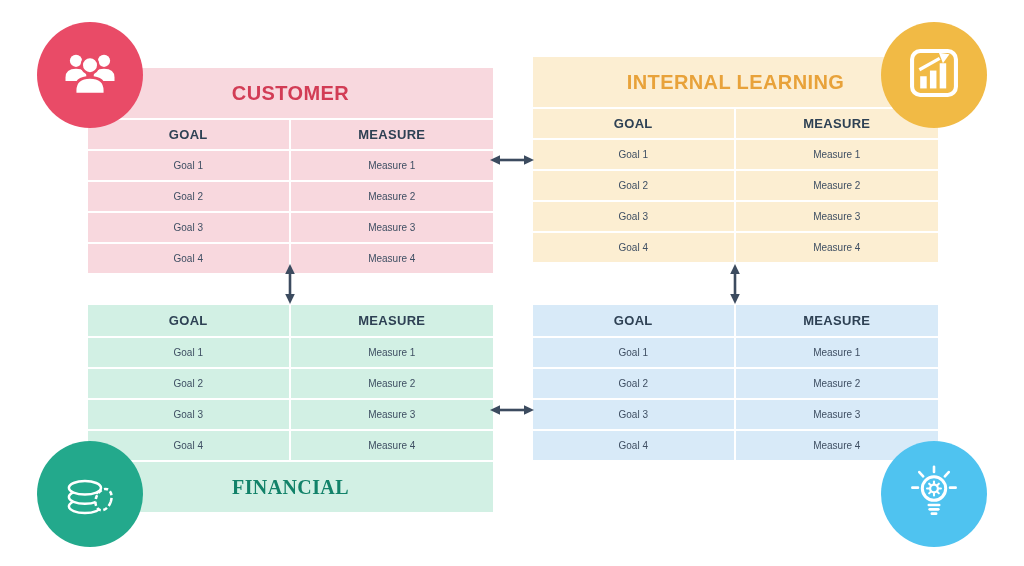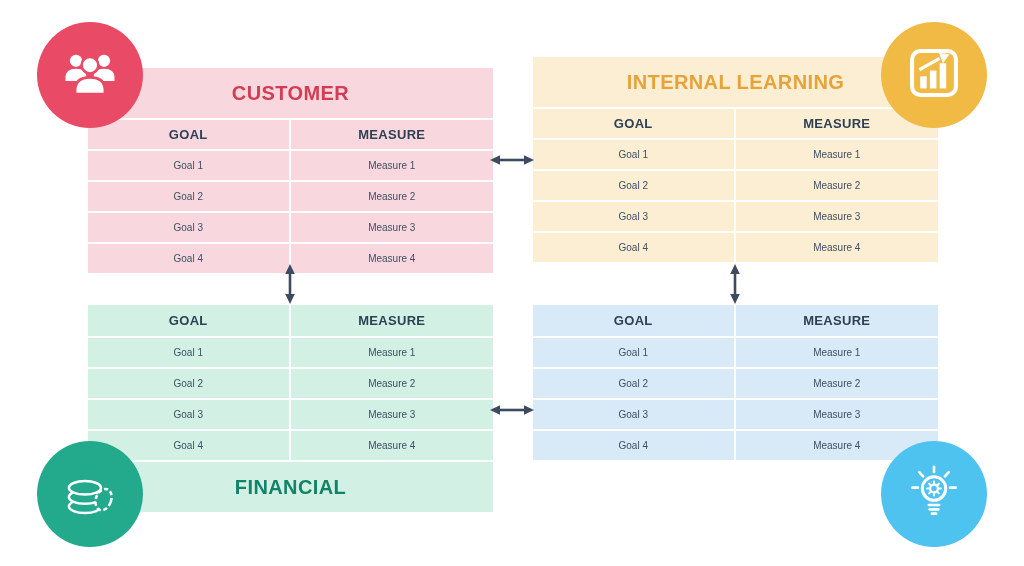--- a/index.html
+++ b/index.html
@@ -17,21 +17,21 @@
   .q-financial  { left:88px;  top:305px; background:#d2f0e4; }
   .q-innovation { left:533px; top:305px; background:#d8eaf8; }
 
   .q-title {
     height:50px; display:flex; align-items:center; justify-content:center;
     font-weight:bold; font-size:20px; letter-spacing:0.4px;
   }
   .bottom .q-title { height:52px; }
   .q-customer   .q-title { color:#d23c55; }
   .q-internal   .q-title { color:#e8a23a; }
-  .q-financial  .q-title { color:#128269; }
+  .q-financial  .q-title { color:#128269;font-family:Liberation Serif, serif; }
   .q-innovation .q-title { color:#18a2ee; }
 
   .q-row { display:grid; grid-template-columns:1fr 1fr; height:31px; }
   .cell {
     display:flex; align-items:center; justify-content:center;
     font-size:10px; color:#3f4f63;
   }
   .cell.goal { border-right:2px solid #ffffff; }
   .q-head .cell { font-weight:bold; font-size:13px; color:#2e4154; letter-spacing:0.3px; }
 

